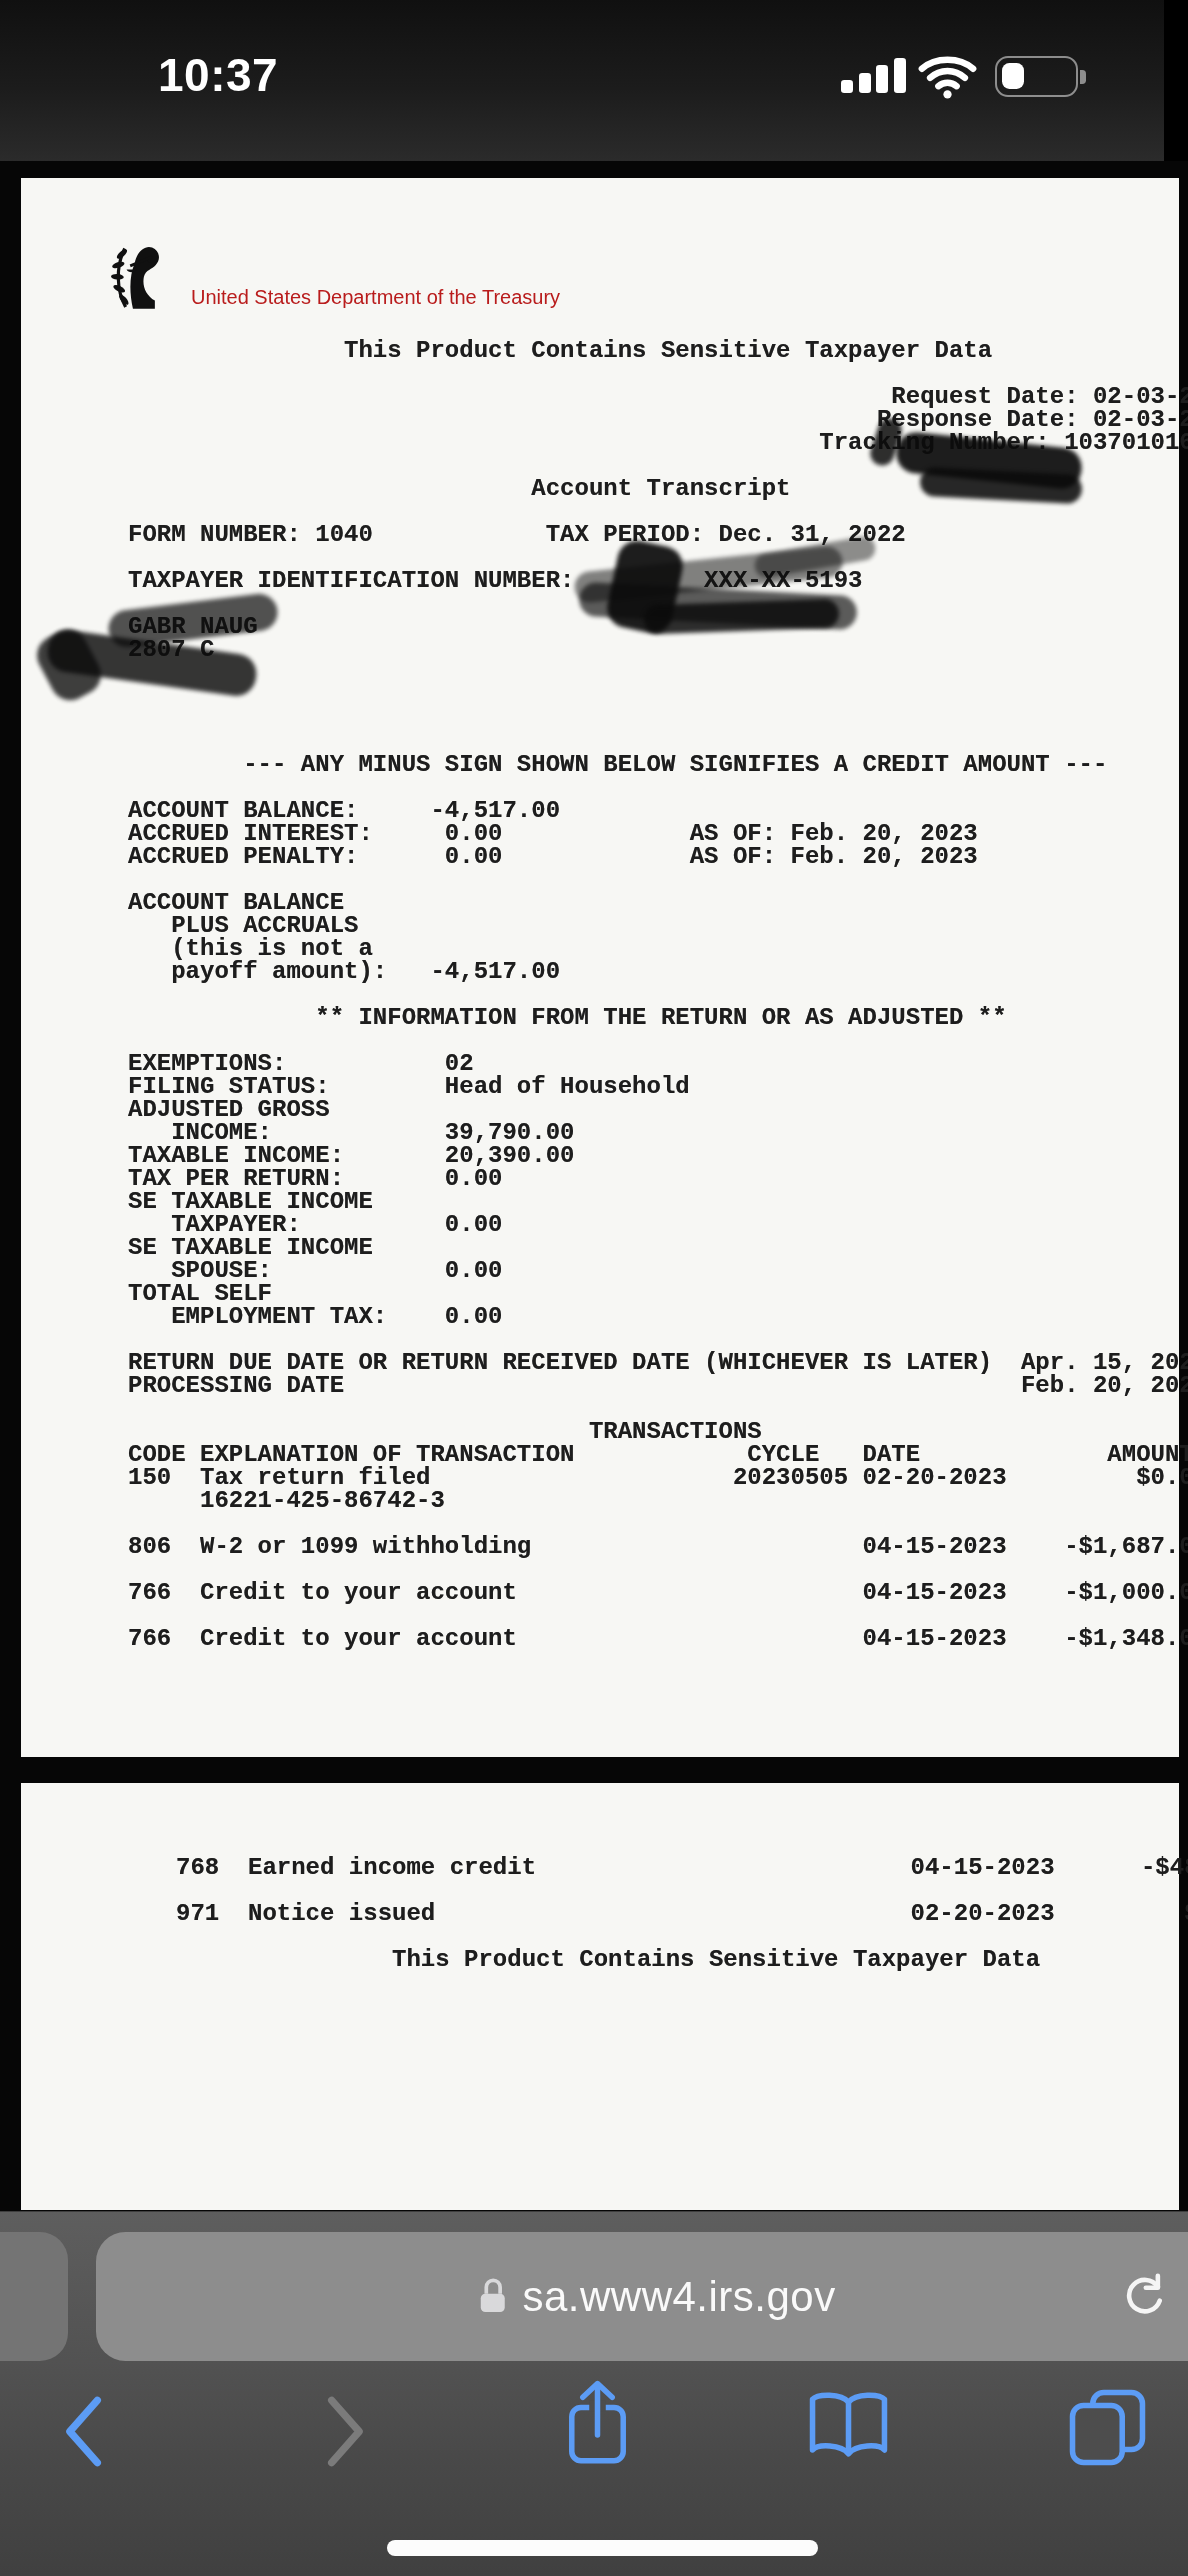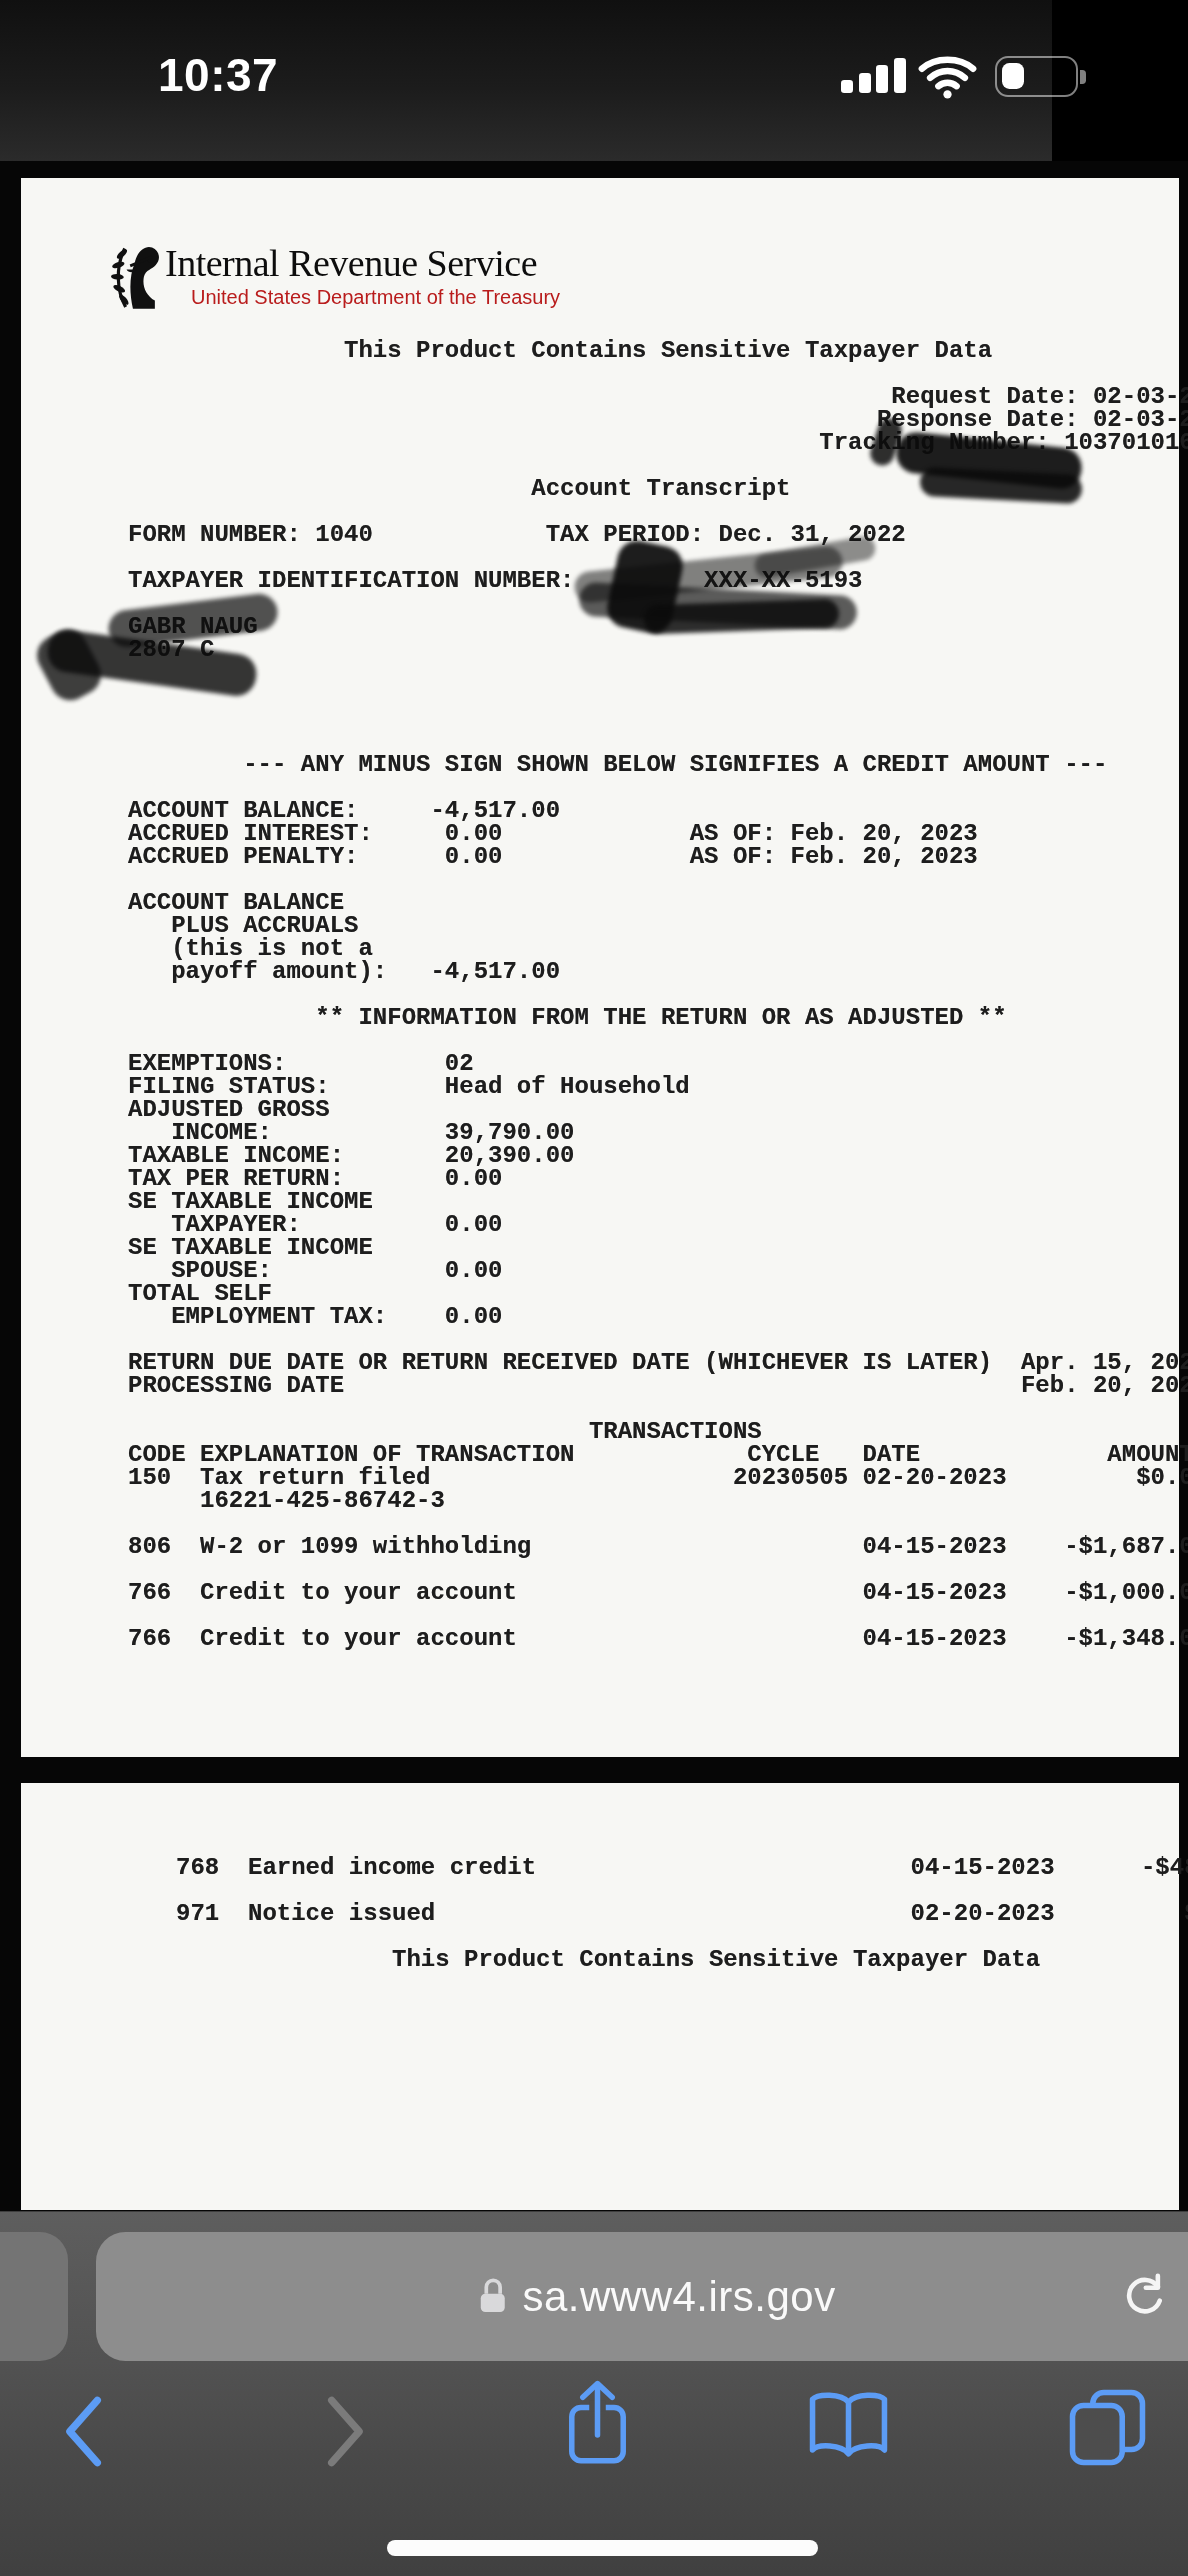--- a/index.html
+++ b/index.html
@@ -1,19 +1,19 @@
 <!DOCTYPE html>
 <html style="font-size:14.7px"><head>
 <meta charset="utf-8">
 <style>
   html,body{margin:0;padding:0;background:#000;}
   .screen{position:relative;width:1188px;height:2576px;background:#000;overflow:hidden;font-family:"Liberation Sans",sans-serif;}
 
   
-  .status-bar{position:absolute;top:0;left:0;width:1052px;height:161px;
+  .status-bar{position:absolute;top:0;left:0;width:1164px;height:161px;
     background:linear-gradient(180deg,#101010 0%,#1c1c1c 55%,#2b2b2b 100%);}
   .time{position:absolute;left:158px;top:48px;font-size:46px;font-weight:600;color:#ffffff;letter-spacing:0.5px;}
   .sig{position:absolute;top:0;left:0;width:12px;border-radius:3.2px;background:#fff;}
   .signal{position:absolute;left:841px;top:57px;width:66px;height:41px;}
   .wifi{position:absolute;left:918px;top:55px;}
   .battery{position:absolute;left:995px;top:56px;width:83px;height:41px;border:2.8px solid rgba(255,255,255,0.5);border-radius:13px;box-sizing:border-box;}
   .batt-fill{position:absolute;left:4.6px;top:4.6px;width:22px;height:26px;border-radius:7.4px;background:#fff;}
   .batt-cap{position:absolute;left:1080px;top:70px;width:6.4px;height:14px;border-radius:0 3.7px 3.7px 0;background:rgba(255,255,255,0.5);}
 
   
@@ -84,21 +84,20 @@
           <ellipse cx="8" cy="30" rx="7" ry="3" transform="rotate(-18 8 30)" fill="#101010"></ellipse>
           <ellipse cx="7" cy="43" rx="7" ry="3" transform="rotate(4 7 43)" fill="#101010"></ellipse>
           <ellipse cx="9" cy="56" rx="7" ry="3" transform="rotate(26 9 56)" fill="#101010"></ellipse>
           <ellipse cx="14" cy="68" rx="7" ry="3" transform="rotate(48 14 68)" fill="#101010"></ellipse>
           <path d="M24 78 C20 60 20 42 26 28 C28 16 37 8 45 11 C53 14 55 24 49 30 C45 35 38 35 36 43 C34 53 38 63 48 69 L48 78 Z" fill="#101010"></path>
           <line x1="21" y1="31" x2="45" y2="21" stroke="#101010" stroke-width="3"></line>
           <path d="M17 35 a6 5 0 0 0 11 0 Z" fill="#101010"></path>
           <path d="M40 25 a6 5 0 0 0 11 0 Z" fill="#101010"></path>
         </svg>
       </div>
-      <div class="irs-title">Internal Revenue Service</div>
       <div class="irs-sub">United States Department of the Treasury</div>
 
       <pre class="doc doc1">               This Product Contains Sensitive Taxpayer Data
 
                                                      Request Date: 02-03-2023
                                                     Response Date: 02-03-2023
                                                 Tracking Number: 103701016564
 
                             Account Transcript
 

